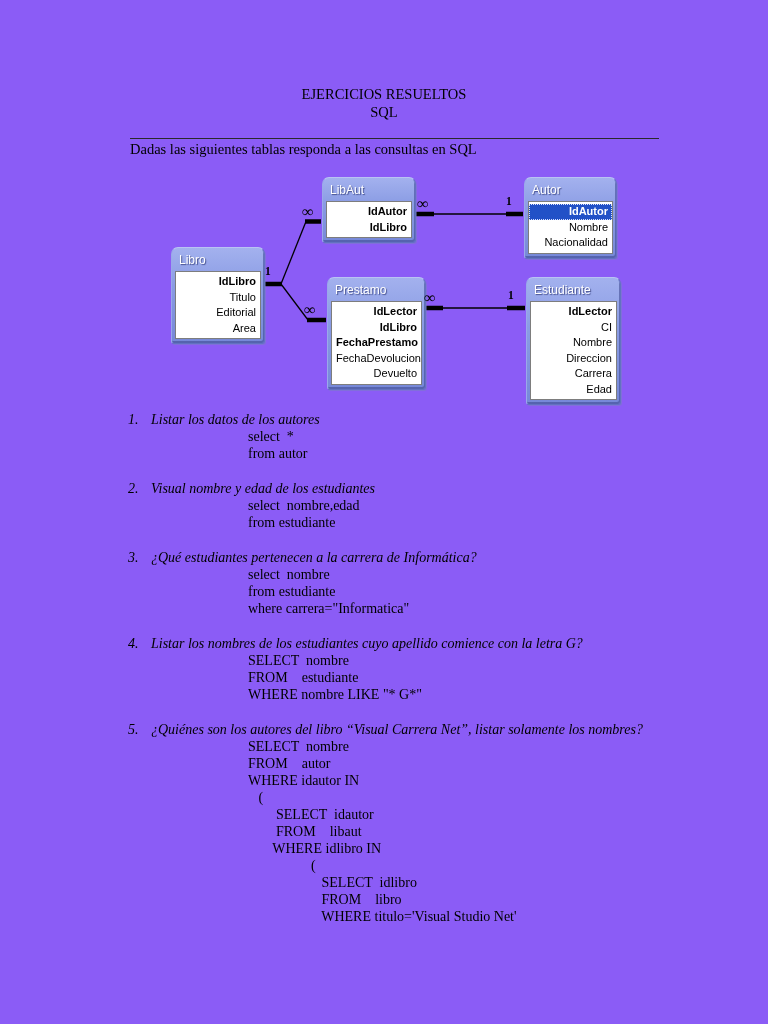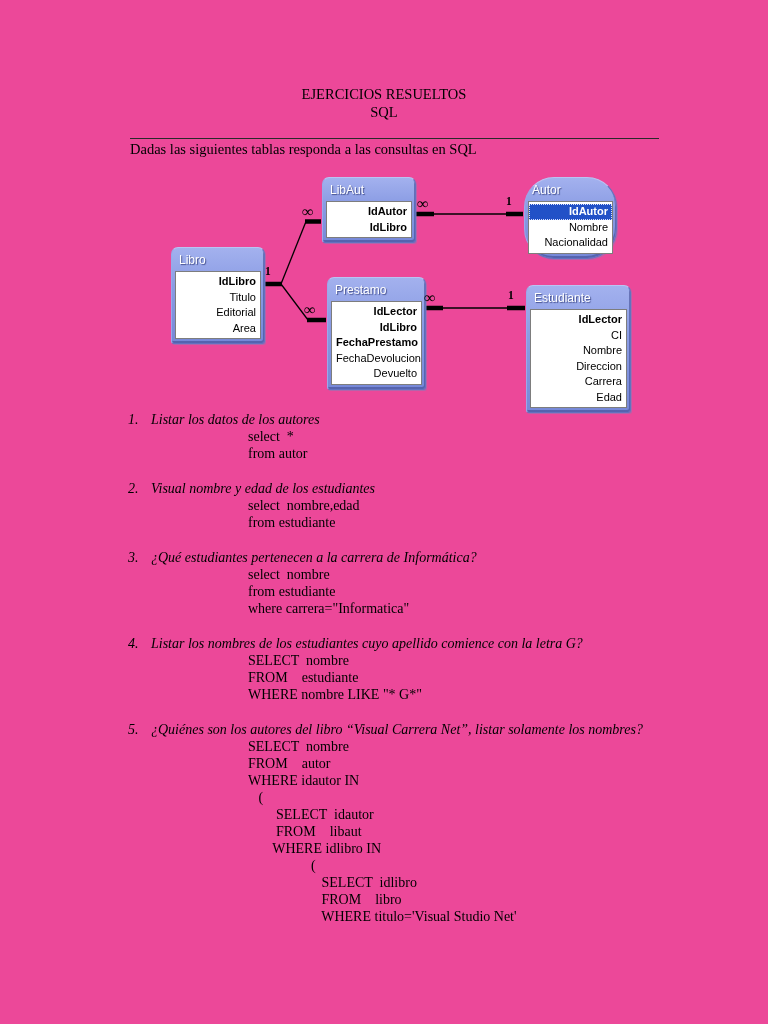--- a/index.html
+++ b/index.html
@@ -1,20 +1,20 @@
 <!DOCTYPE html>
 <html><head>
 <meta charset="utf-8">
 <style>
   * { box-sizing: border-box; margin: 0; padding: 0; }
   html, body { background: #ffffff; }
   .page {
     position: relative;
     width: 768px; height: 1024px;
-    background: #ec4899;
+    background: #8b5cf6;
     font-family: "Liberation Serif", serif;
     color: #000;
     overflow: hidden;
   }
   
   .doc-header { padding-top: 85px; text-align: center; }
   .doc-title, .doc-subtitle { font-size: 14.5px; line-height: 18px; }
   .rule {
     width: 529px; margin: 17px 0 0 130px;
     border: 0; border-top: 1.4px solid #2a2a2a;
@@ -109,21 +109,21 @@
       <line x1="507" y1="308" x2="525" y2="308" stroke="#000" stroke-width="4.5"></line>
     </svg>
     <div id="diagram-tables">
         <div class="tbl" style="left: 322px; top: 177px; width: 94px;">
           <div class="tbl-header">LibAut</div>
           <div class="tbl-fields">
             <div class="tbl-field bold">IdAutor</div>
             <div class="tbl-field bold">IdLibro</div>
           </div>
         </div>
-        <div class="tbl" style="left: 524px; top: 177px; width: 93px; border-radius: 30px;">
+        <div class="tbl" style="left: 524px; top: 177px; width: 93px;">
           <div class="tbl-header">Autor</div>
           <div class="tbl-fields">
             <div class="tbl-field bold selected">IdAutor</div>
             <div class="tbl-field">Nombre</div>
             <div class="tbl-field">Nacionalidad</div>
           </div>
         </div>
         <div class="tbl" style="left: 171px; top: 247px; width: 94px;">
           <div class="tbl-header">Libro</div>
           <div class="tbl-fields">
@@ -136,21 +136,21 @@
         <div class="tbl" style="left: 327px; top: 277px; width: 99px;">
           <div class="tbl-header">Prestamo</div>
           <div class="tbl-fields">
             <div class="tbl-field bold">IdLector</div>
             <div class="tbl-field bold">IdLibro</div>
             <div class="tbl-field bold">FechaPrestamo</div>
             <div class="tbl-field">FechaDevolucion</div>
             <div class="tbl-field">Devuelto</div>
           </div>
         </div>
-        <div class="tbl" style="left: 526px; top: 285px; width: 105px;">
+        <div class="tbl" style="left: 526px; top: 277px; width: 95px;">
           <div class="tbl-header">Estudiante</div>
           <div class="tbl-fields">
             <div class="tbl-field bold">IdLector</div>
             <div class="tbl-field">CI</div>
             <div class="tbl-field">Nombre</div>
             <div class="tbl-field">Direccion</div>
             <div class="tbl-field">Carrera</div>
             <div class="tbl-field">Edad</div>
           </div>
         </div>

